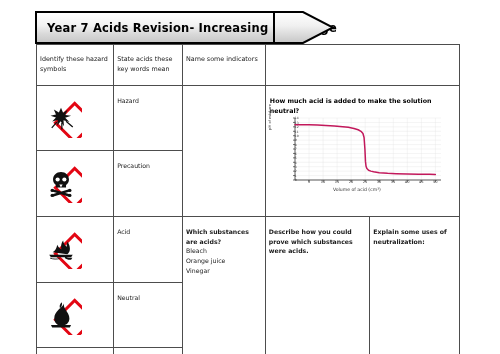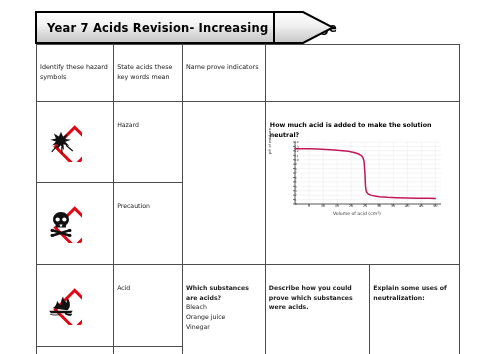--- a/index.html
+++ b/index.html
@@ -22,21 +22,21 @@
     font-size:11.5px;font-weight:bold;color:#000;padding-left:10px;
     letter-spacing:.2px;white-space:nowrap;
   }
   .arrowhead{
     position:absolute;left:238px;top:-9px;width:62px;height:51px;
   }
 
   
   .tbl{position:absolute;left:36px;top:44px;width:424px;border-collapse:collapse;}
   .tbl td,.tbl th{
-    border:1px solid #4d4d4d;vertical-align:top;padding:18px 3px;
+    border:1px solid #4d4d4d;vertical-align:top;padding:10px 3px;
     font-size:6.2px;color:#1a1a1a;font-weight:normal;text-align:left;
     line-height:1.55;
   }
   .hdr td{font-size:6.4px;font-weight:normal;}
   .c-sym{width:80px;}
   .c-key{width:72px;}
   .c-ind{width:88px;}
   .c-a{width:100px;}
   .c-b{width:84px;}
   .bold{font-weight:bold;}
@@ -90,21 +90,21 @@
       <path d="M1,10 L30,10 L60,25.5 L30,41 L1,41 Z" fill="url(#gb)" stroke="#000" stroke-width="2"></path>
     </svg>
   </div>
 
   <table class="tbl">
 
     <tbody>
         <tr class="hdr">
       <td class="c-sym">Identify these hazard symbols</td>
       <td class="c-key">State acids these key words mean</td>
-      <td class="c-ind">Name prove indicators</td>
+      <td class="c-ind">Name some indicators</td>
       <td class="c-a" colspan="2"></td>
     </tr>
 
     <tr>
       <td class="symcell" rowspan="1">
         <svg class="sym" width="42" height="42" viewBox="0 0 100 100">
           <rect x="50" y="4" width="65" height="65" transform="rotate(45 50 50)" fill="#fff" stroke="#e30613" stroke-width="7"></rect>
           <g fill="#111">
             <path d="M50 28 L55 40 L66 33 L60 45 L74 47 L60 52 L70 62 L56 58 L57 72 L49 60 L41 71 L42 57 L29 61 L38 51 L25 47 L38 44 L33 32 L45 39 Z"></path>
             <path d="M62 60 L78 74 M40 62 L28 76 M52 64 L52 80" stroke="#111" stroke-width="3" fill="none"></path>

